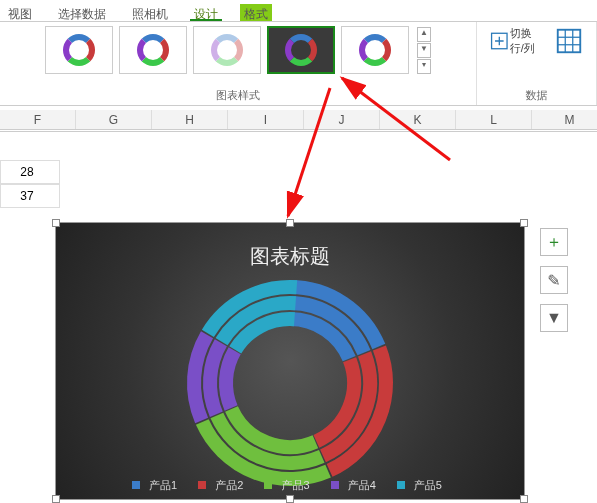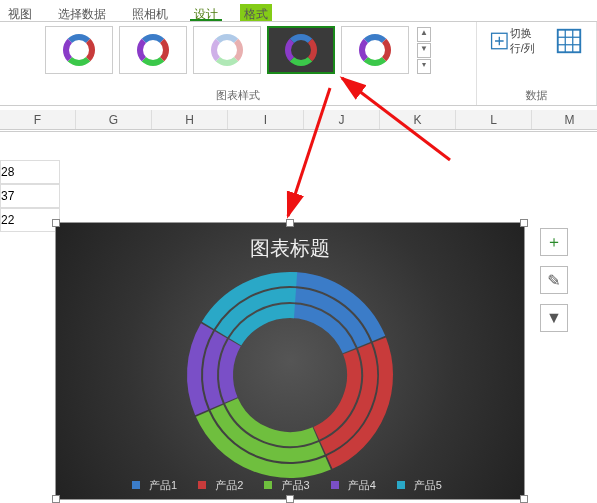--- a/index.html
+++ b/index.html
@@ -16,27 +16,27 @@
 .style-thumb.dark { background: #3a3a3a; }
 .donut-mini { width: 32px; height: 32px; border-radius: 50%; border: 6px solid; border-top-color: #3b7cc8; border-right-color: #c83b3b; border-bottom-color: #3bc84a; border-left-color: #8a3bc8; }
 .stylebtns { display: flex; flex-direction: column; gap: 1px; margin-left: 2px; }
 .stylebtns div { width: 14px; height: 15px; border: 1px solid #bbb; font-size: 8px; text-align: center; color: #666; }
 .btncol { display: flex; flex-direction: row; align-items: center; font-size: 11px; color: #444; margin: 0 6px; }
 .btncol svg { width: 30px; height: 30px; }
 .sheet { position: absolute; top: 110px; left: 0; right: 0; bottom: 0; }
 .colhdrs { display: flex; height: 20px; background: #f3f3f3; border-bottom: 1px solid #ccc; font-size: 12px; color: #555; }
 .colhdrs span { flex: 0 0 76px; text-align: center; border-right: 1px solid #ddd; line-height: 20px; }
 .rowarea { position: absolute; left: 0; top: 50px; }
-.cell { width: 60px; height: 24px; border: 1px solid #ddd; font-size: 12px; text-align: left; padding-right: 6px; line-height: 22px; background: #fff; }
+.cell { width: 60px; height: 24px; border: 1px solid #ddd; font-size: 12px; text-align: center; padding-right: 6px; line-height: 22px; background: #fff; }
 .hdr { background: #fff; text-align: center; }
 .chart { position: absolute; left: 55px; top: 222px; width: 470px; height: 278px; background: radial-gradient(circle at 50% 50%, #555 0%, #333 60%, #222 100%); border: 1px solid #999; }
 .chart-handle { position: absolute; width: 8px; height: 8px; background: #fff; border: 1px solid #888; }
 .ch1 { left: -4px; top: -4px; } .ch2 { right: -4px; top: -4px; } .ch3 { left: -4px; bottom: -4px; } .ch4 { right: -4px; bottom: -4px; }
 .ch5 { left: 50%; top: -4px; margin-left: -4px; } .ch6 { left: 50%; bottom: -4px; margin-left: -4px; }
-.chart-title { color: #eee; font-size: 20px; text-align: center; padding-top: 12px; }
+.chart-title { color: #eee; font-size: 20px; text-align: center; padding-top: 12px; margin-top: 8px; }
 .ring-wrap { width: 210px; height: 210px; margin: 8px auto 0; position: relative; }
 .legend { position: absolute; bottom: 6px; left: 0; right: 0; text-align: center; color: #ddd; font-size: 11px; }
 .legend span { margin: 0 6px; }
 .legend i { display: inline-block; width: 8px; height: 8px; margin-right: 3px; }
 .sidebtns { position: absolute; left: 540px; top: 228px; display: flex; flex-direction: column; gap: 10px; }
 .sidebtn { width: 28px; height: 28px; border: 1px solid #bbb; background: #fff; display: flex; align-items: center; justify-content: center; font-size: 16px; color: #555; }
 .arrow { position: absolute; pointer-events: none; z-index: 200; }
 .formula-bar { height: 26px; border-bottom: 1px solid #ccc; background: #fff; }
 </style>
 </head>
@@ -108,21 +108,20 @@
     <span>H</span>
     <span>I</span>
     <span>J</span>
     <span>K</span>
     <span>L</span>
     <span>M</span>
   </div>
   <div class="rowarea">
     <div class="cell">28</div>
     <div class="cell">37</div>
-    <div class="cell">22</div>
   </div>
 </div>
 
 <div class="chart">
   <div class="chart-handle ch1"></div>
   <div class="chart-handle ch2"></div>
   <div class="chart-handle ch3"></div>
   <div class="chart-handle ch4"></div>
   <div class="chart-handle ch5"></div>
   <div class="chart-handle ch6"></div>

